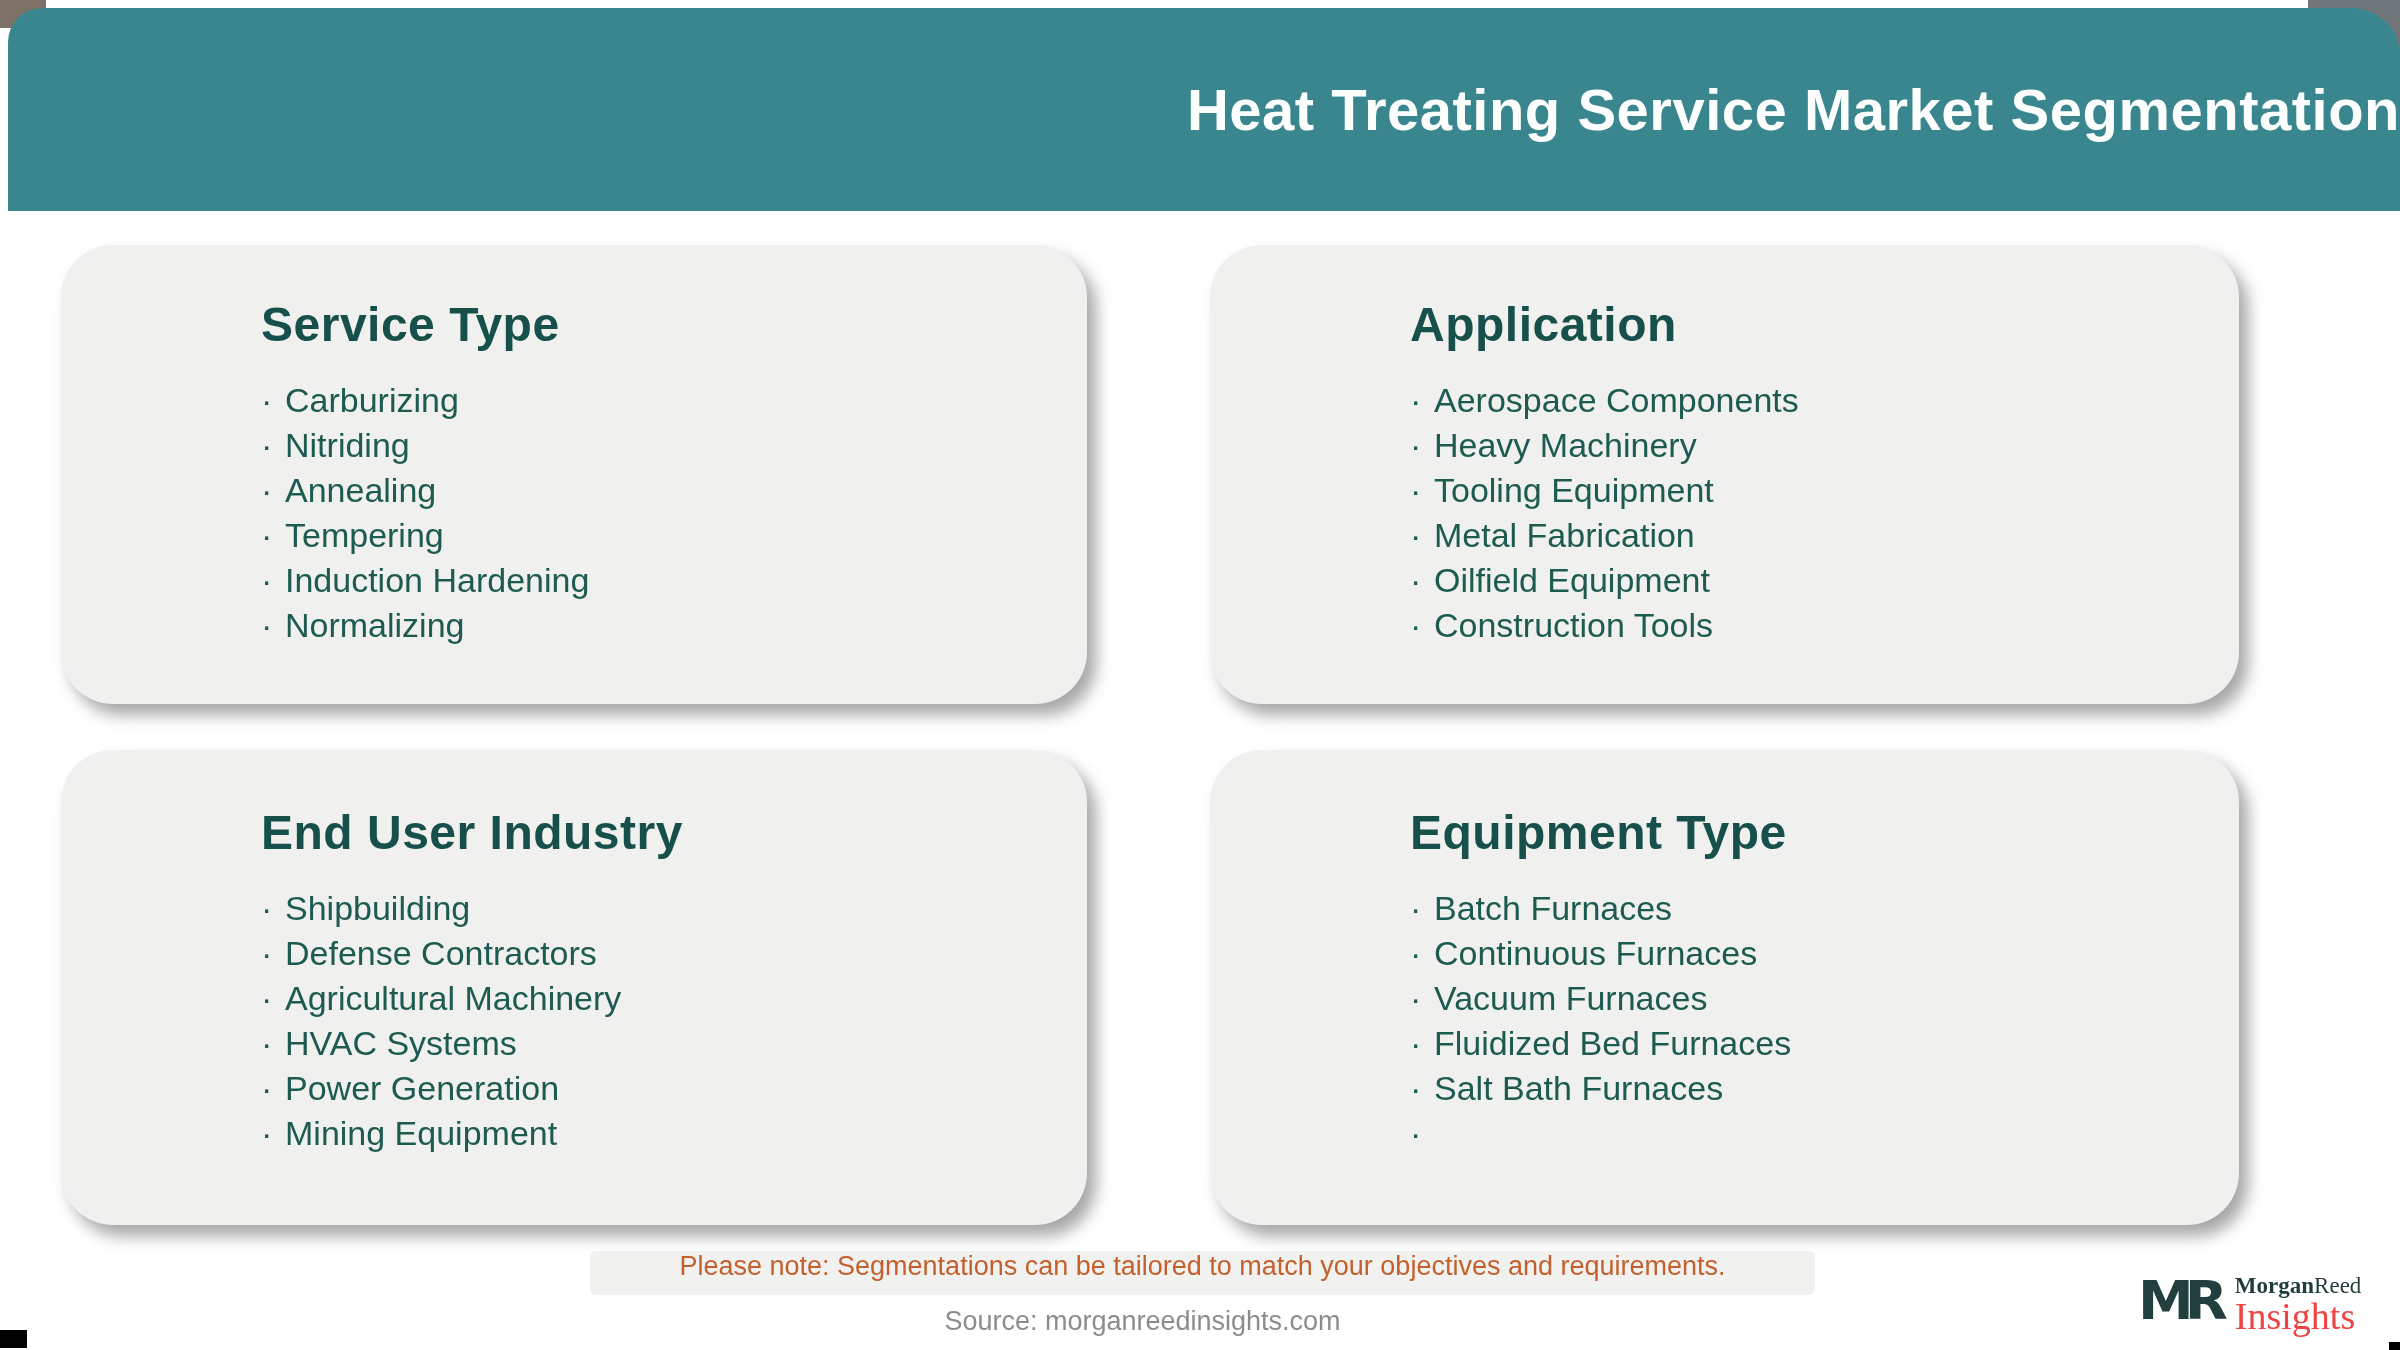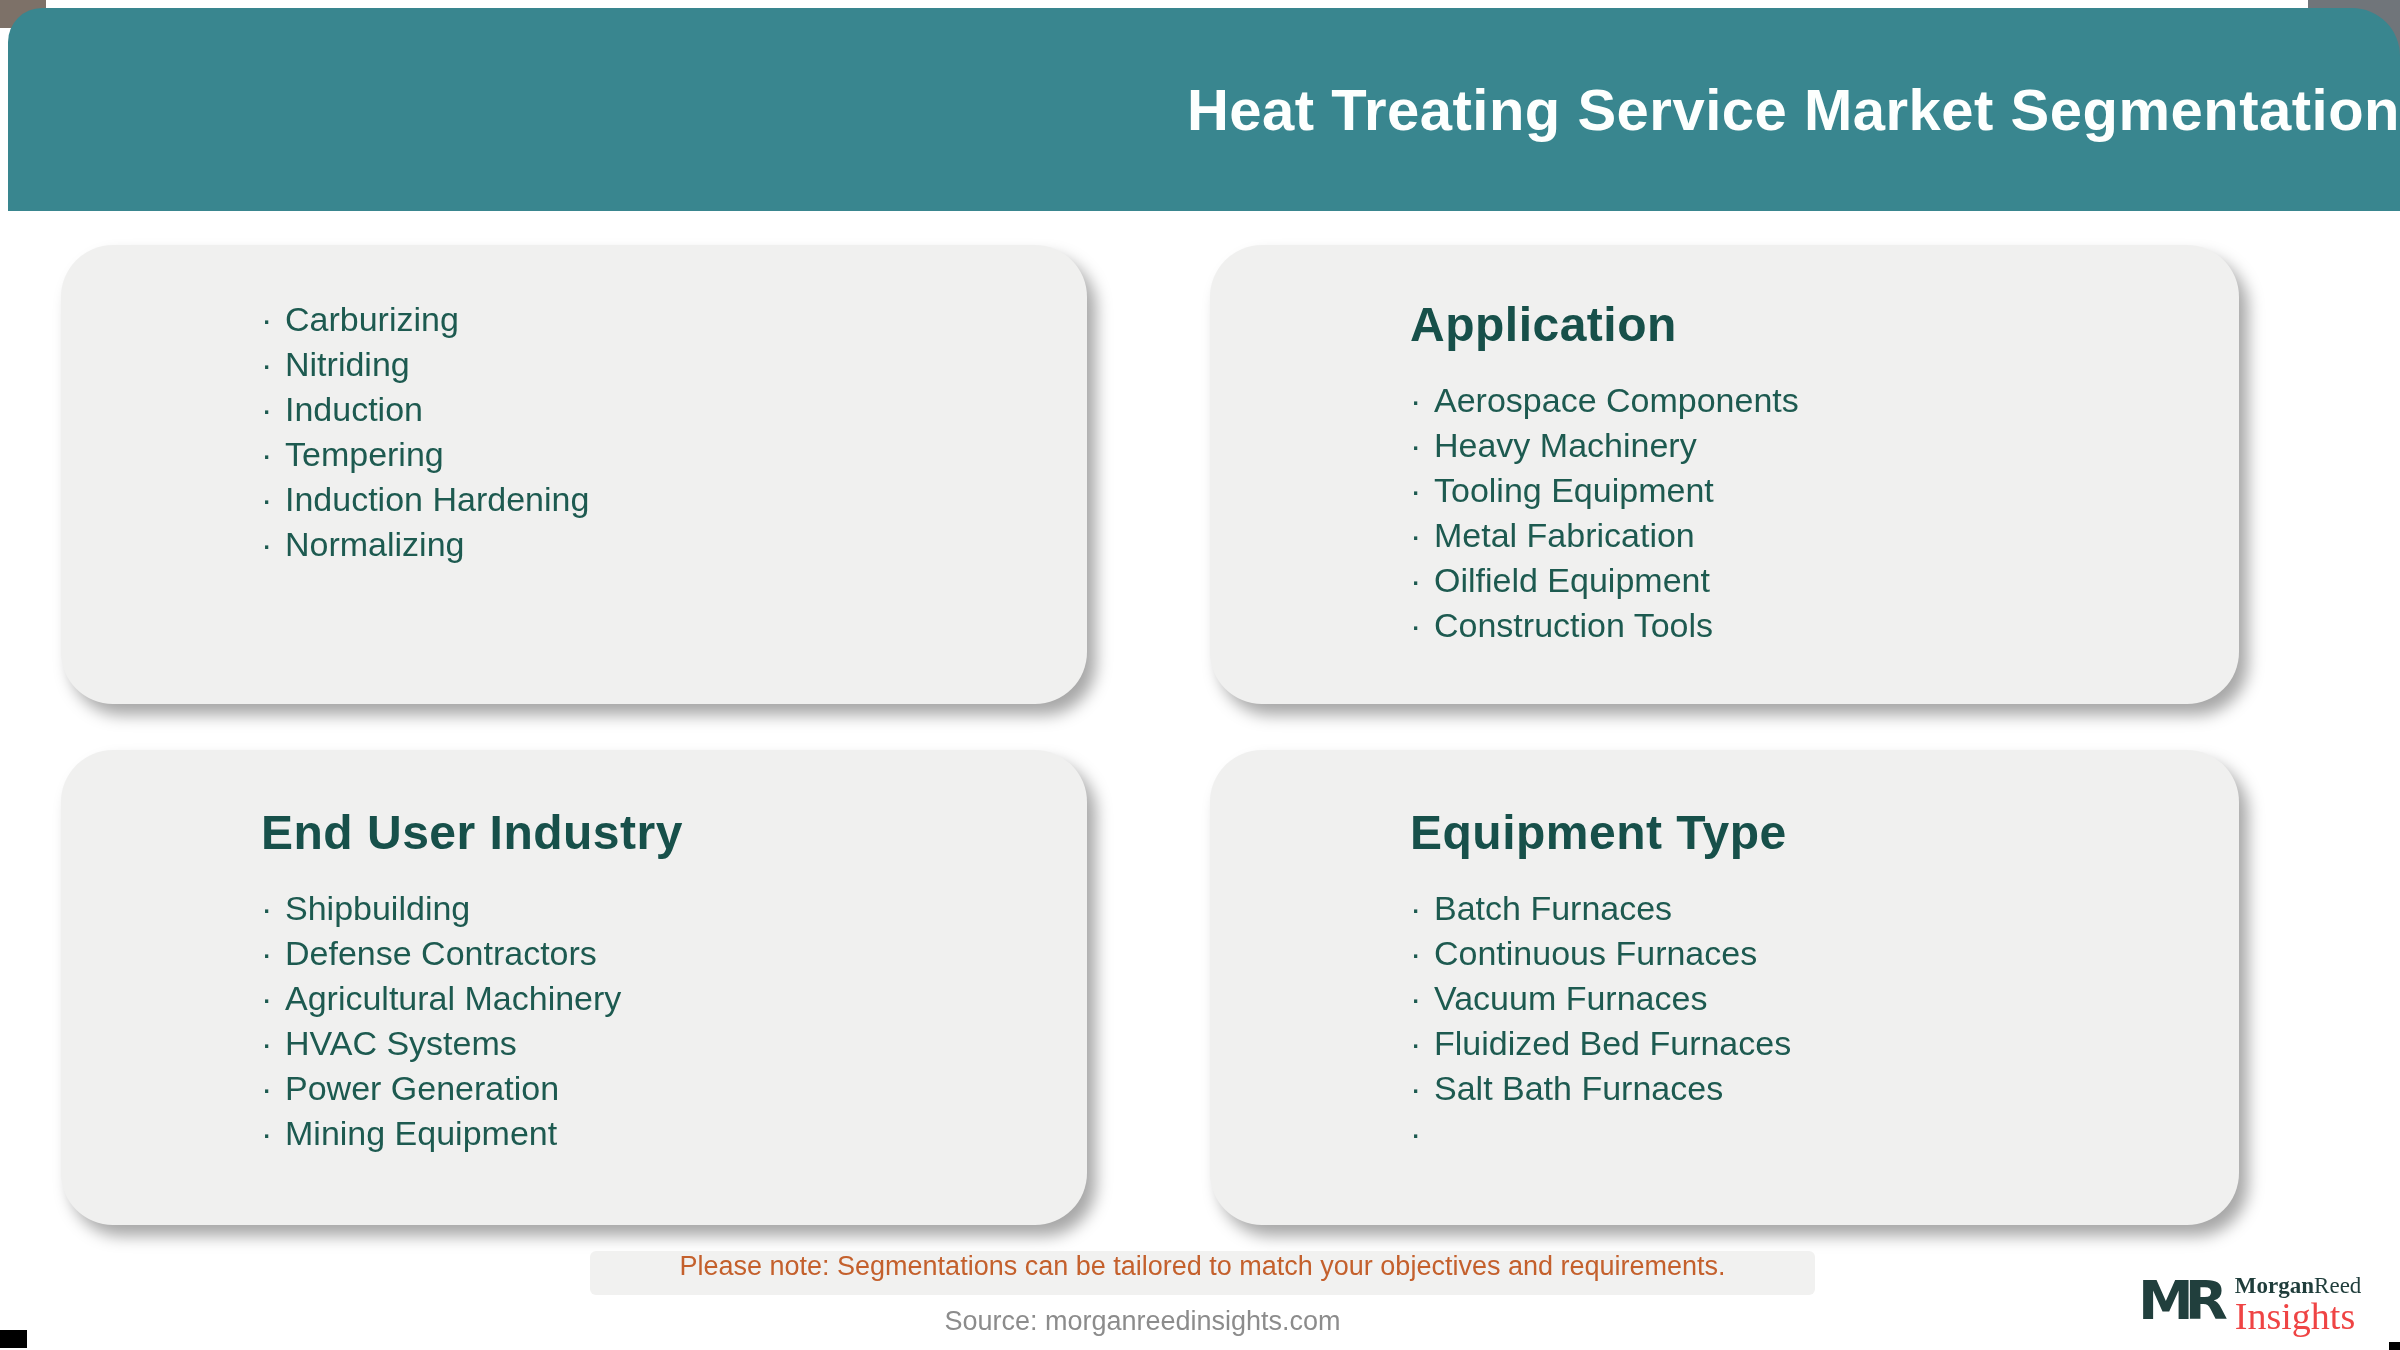--- a/index.html
+++ b/index.html
@@ -153,32 +153,33 @@
 <body>
 
 <div class="corner-gray-right"></div>
 <div class="corner-gray-left"></div>
 
 <header class="header">
   <h1 class="header-title">Heat Treating Service Market Segmentation</h1>
 </header>
 
 <section class="card card-1">
+  <h2 class="card-title">Service Type</h2>
   <ul class="card-list">
       <li>
         <span class="bullet">·</span>
         <span>Carburizing</span>
       </li>
       <li>
         <span class="bullet">·</span>
         <span>Nitriding</span>
       </li>
       <li>
         <span class="bullet">·</span>
-        <span>Induction</span>
+        <span>Annealing</span>
       </li>
       <li>
         <span class="bullet">·</span>
         <span>Tempering</span>
       </li>
       <li>
         <span class="bullet">·</span>
         <span>Induction Hardening</span>
       </li>
       <li>

